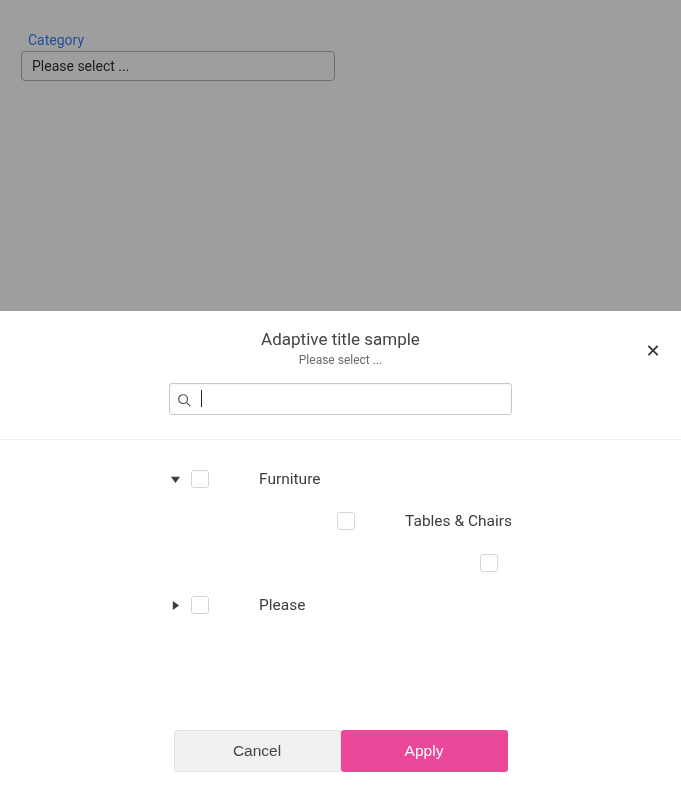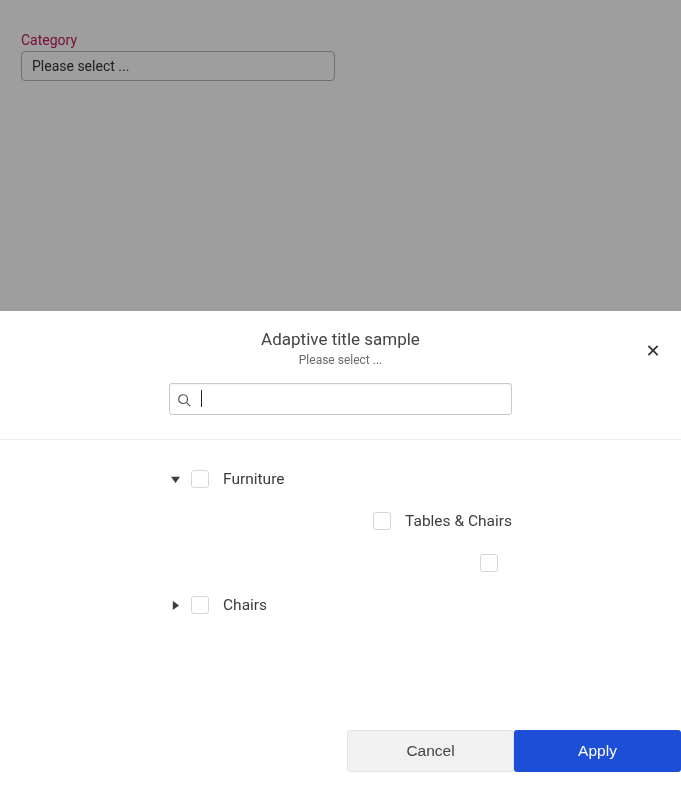--- a/index.html
+++ b/index.html
@@ -1,21 +1,21 @@
 <!DOCTYPE html>
 <html><head>
 <meta charset="utf-8">
 <style>
   * { box-sizing: border-box; margin: 0; padding: 0; }
   html, body { width: 681px; height: 786px; font-family: -apple-system, BlinkMacSystemFont, "Segoe UI", Roboto, Arial, sans-serif; overflow: hidden; background: #fff; }
 
   
   .page { position: relative; width: 681px; height: 786px; background: #fff; }
   .bg { position: absolute; top: 0; left: 0; width: 681px; height: 311px; background: #fff; }
-  .field-label { position: absolute; top: 32px; left: 21px; font-size: 14px; color: #be185d; }
+  .field-label { position: absolute; top: 32px; left: 28px; font-size: 14px; color: #3b82f6; }
   .select-box {
     position: absolute; top: 51px; left: 21px; width: 314px; height: 30px;
     border: 1px solid #b5b5b5; border-radius: 4px; background: #fff;
     display: flex; align-items: center; padding: 0 10px;
     font-size: 14px; color: #333;
   }
 
   
   .dim { position: absolute; top: 0; left: 0; width: 681px; height: 311px; background: rgba(0,0,0,0.38); }
 
@@ -58,35 +58,35 @@
   .tree-row { display: flex; align-items: center; height: 42px; }
   .toggle {
     width: 12px; height: 12px; margin-right: 10px; display: flex; align-items: center; justify-content: center;
     color: #3d3d3d; cursor: pointer; flex-shrink: 0;
   }
   .toggle svg { display: block; }
   .chk {
     width: 18px; height: 18px; border: 1px solid #d6d6d6; border-radius: 3px; background: #fff;
     margin-right: 14px; cursor: pointer; flex-shrink: 0;
   }
-  .tree-label { cursor: default; }
+  .tree-label { cursor: default; margin-left: 36px; }
   .child { padding-left: 47px; justify-content: flex-end; }
 
   
   .footer {
     position: absolute; left: 0; bottom: 14px; width: 100%;
-    display: flex; justify-content: flex-end; 
+    display: flex; justify-content: center; 
   }
   .btn {
     width: 167px; height: 42px; border-radius: 3px; font-size: 15.5px;
     display: flex; align-items: center; justify-content: center; cursor: pointer;
     border: none;
   }
   .btn-cancel { background: #f1f1f1; color: #444; border: 1px solid #e3e3e3; }
-  .btn-apply  { background: #1d4ed8; color: #fff; }
+  .btn-apply  { background: #ec4899; color: #fff; }
 </style>
 </head>
 <body>
 
 <div class="page">
 
   <div class="bg">
     <div class="field-label">Category</div>
     <div class="select-box">
       <span>Please select ...</span>
@@ -138,21 +138,21 @@
         <span class="chk"></span>
       </div>
 
       <div class="tree-row">
         <span class="toggle">
           <svg width="9" height="9" viewBox="0 0 10 10">
               <polygon points="2,0 9,5 2,10" fill="#3d3d3d"></polygon>
             </svg>
         </span>
         <span class="chk"></span>
-        <span class="tree-label">Chairs</span>
+        <span class="tree-label">Please</span>
       </div>
 
     </div>
 
     <div class="footer">
       <button class="btn btn-cancel">Cancel</button>
       <button class="btn btn-apply">Apply</button>
     </div>
 
   </div>

